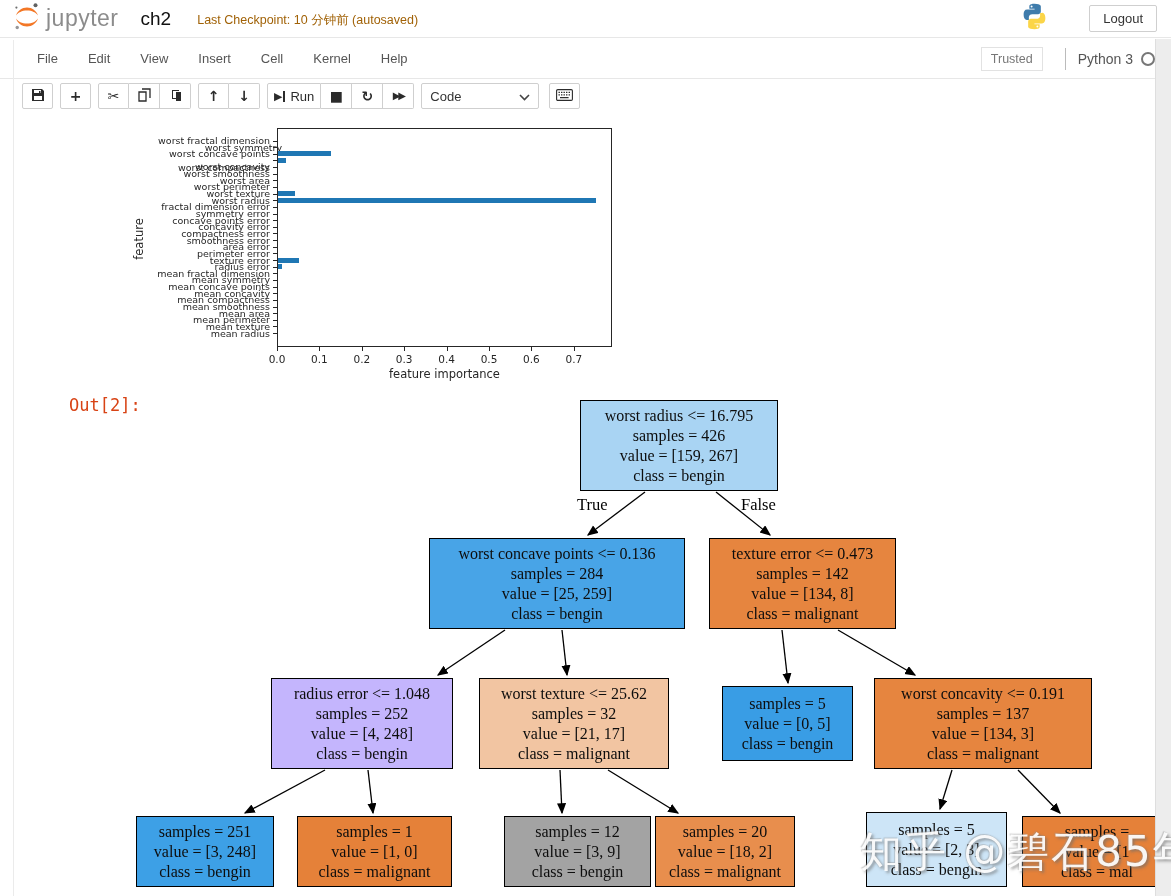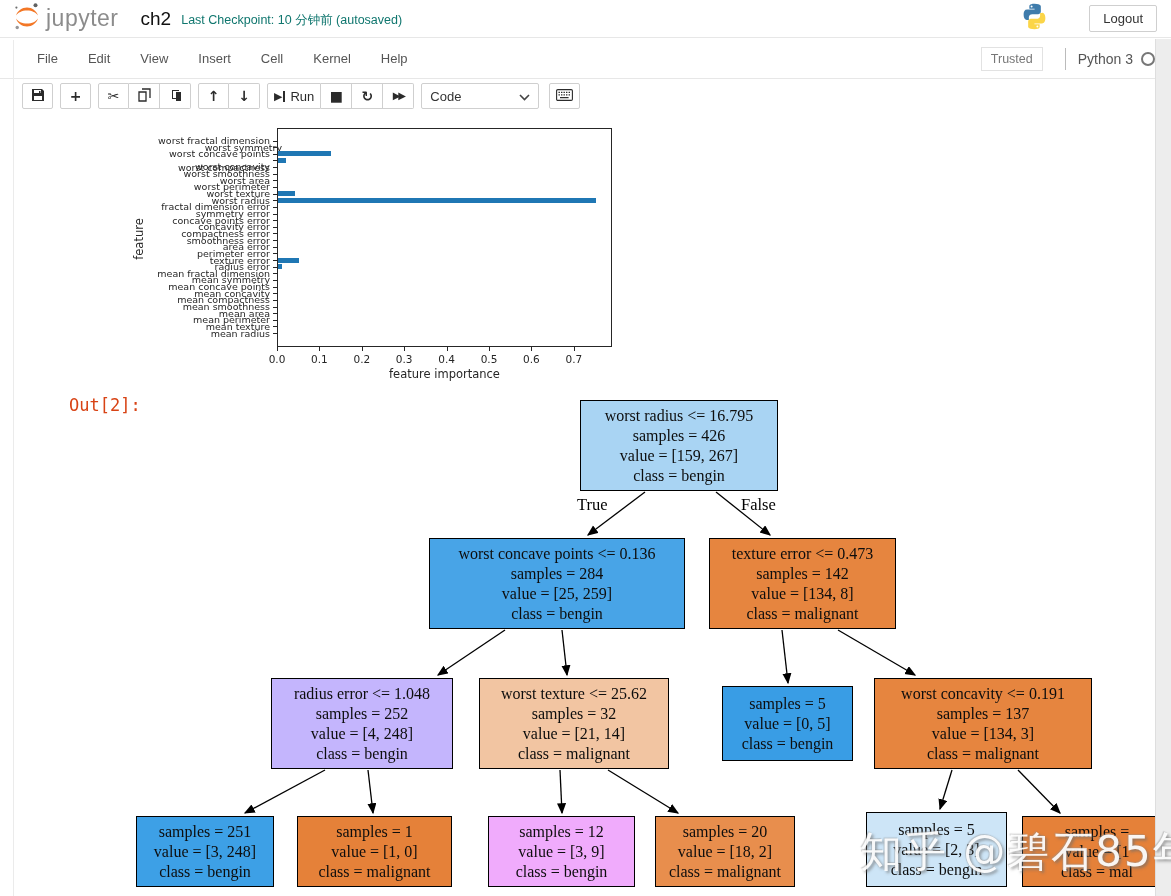--- a/index.html
+++ b/index.html
@@ -6,21 +6,21 @@
   html,body { background:#fff; }
   #page { position:relative; width:1171px; height:896px; overflow:hidden; background:#fff;
           font-family:"Liberation Sans", sans-serif; color:#000; }
 
   
   #header { position:absolute; left:0; top:0; width:1171px; height:38px; background:#fff;
             border-bottom:1px solid #e7e7e7; display:flex; align-items:center; }
   #logo { display:flex; align-items:center; margin-left:12px; cursor:pointer; }
   #logo-word { font-size:23px; color:#8c8c8c; letter-spacing:.5px; margin-left:4px; }
   #nb-title { font-size:19px; color:#111; margin-left:22px; }
-  #nb-checkpoint { font-size:12.5px; color:#0f766e; margin-left:10px; margin-top:3px; }
+  #nb-checkpoint { font-size:12.5px; color:#a16207; margin-left:26px; margin-top:3px; }
   #header-right { margin-left:auto; display:flex; align-items:center; margin-right:14px; }
   #logout-btn { margin-left:40px; padding:5px 13px; font-size:13px; color:#333; background:#fff;
                 border:1px solid #cfcfcf; border-radius:2px; cursor:pointer; }
 
   
   #menubar { position:absolute; left:0; top:39px; width:1171px; height:40px; background:#fff;
              border-bottom:1px solid #e7e7e7; display:flex; align-items:center; }
   .menu-item { font-size:13px; color:#555; padding:9px 13px; margin-left:4px; cursor:pointer; }
   .menu-item:first-child { margin-left:24px; }
   #menubar-right { margin-left:auto; display:flex; align-items:center; margin-right:16px; }
@@ -339,21 +339,21 @@
       </div>
       <div class="tree-node" style="left: 271px; top: 678px; width: 182px; height: 91px; background: #c4b5fd;">
         <div>radius error &lt;= 1.048</div>
         <div>samples = 252</div>
         <div>value = [4, 248]</div>
         <div>class = bengin</div>
       </div>
       <div class="tree-node" style="left: 479px; top: 678px; width: 190px; height: 91px; background: rgb(242, 197, 162);">
         <div>worst texture &lt;= 25.62</div>
         <div>samples = 32</div>
-        <div>value = [21, 14]</div>
+        <div>value = [21, 17]</div>
         <div>class = malignant</div>
       </div>
       <div class="tree-node" style="left: 722px; top: 686px; width: 131px; height: 75px; background: rgb(57, 157, 229);">
         <div>samples = 5</div>
         <div>value = [0, 5]</div>
         <div>class = bengin</div>
       </div>
       <div class="tree-node" style="left: 874px; top: 678px; width: 218px; height: 91px; background: rgb(230, 133, 63);">
         <div>worst concavity &lt;= 0.191</div>
         <div>samples = 137</div>
@@ -363,21 +363,21 @@
       <div class="tree-node" style="left: 136px; top: 816px; width: 138px; height: 71px; background: rgb(61, 160, 230);">
         <div>samples = 251</div>
         <div>value = [3, 248]</div>
         <div>class = bengin</div>
       </div>
       <div class="tree-node" style="left: 297px; top: 816px; width: 155px; height: 71px; background: rgb(229, 129, 57);">
         <div>samples = 1</div>
         <div>value = [1, 0]</div>
         <div>class = malignant</div>
       </div>
-      <div class="tree-node" style="left: 488px; top: 816px; width: 147px; height: 71px; background: #f0abfc;">
+      <div class="tree-node" style="left: 504px; top: 816px; width: 147px; height: 71px; background: #a3a3a3;">
         <div>samples = 12</div>
         <div>value = [3, 9]</div>
         <div>class = bengin</div>
       </div>
       <div class="tree-node" style="left: 655px; top: 816px; width: 140px; height: 71px; background: rgb(232, 142, 77);">
         <div>samples = 20</div>
         <div>value = [18, 2]</div>
         <div>class = malignant</div>
       </div>
       <div class="tree-node" style="left: 866px; top: 812px; width: 141px; height: 75px; background: rgb(205, 229, 247);">

